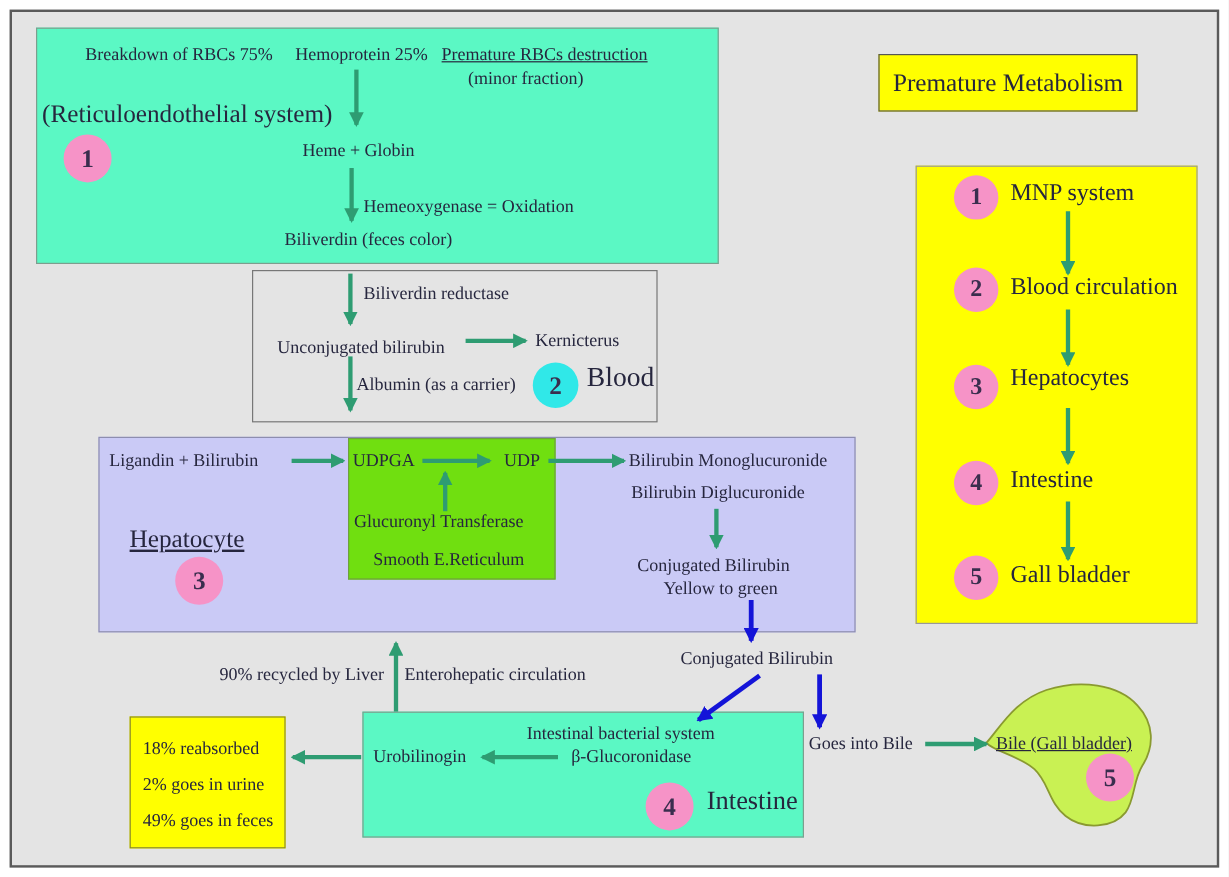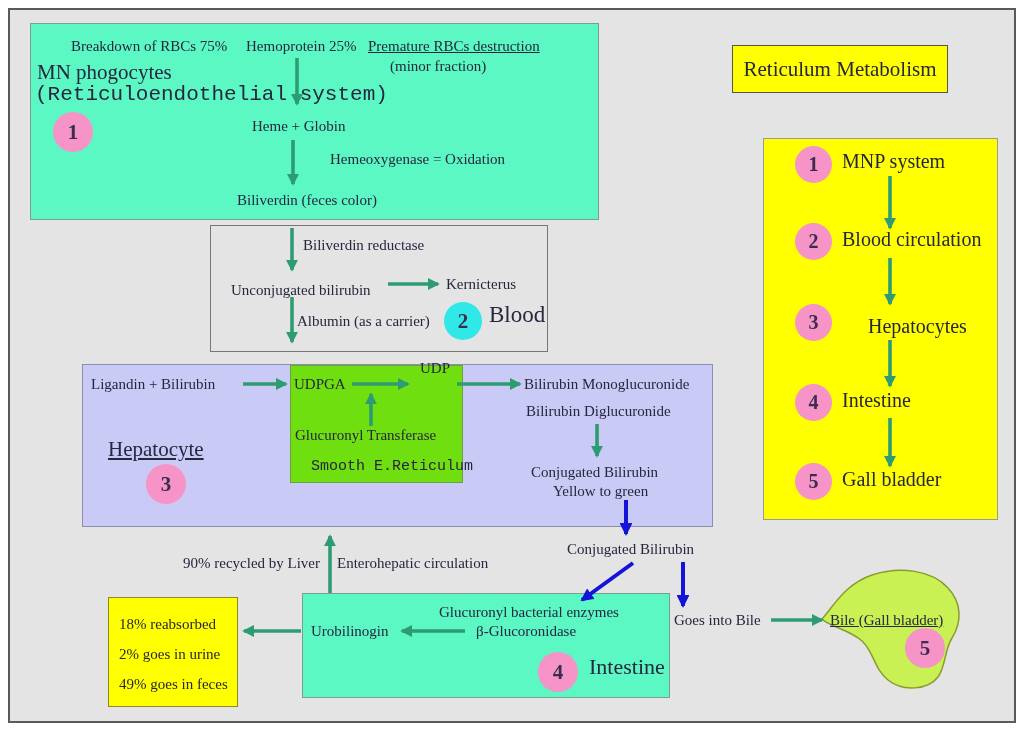--- a/index.html
+++ b/index.html
@@ -87,72 +87,71 @@
       <line x1="626" y1="500" x2="626" y2="534"></line>
       <line x1="633" y1="563" x2="582" y2="600"></line>
       <line x1="683" y1="562" x2="683" y2="606"></line>
     </g>
   </svg>
 
   <div class="txt" style="left:71px; top:37px;">Breakdown of RBCs 75%</div>
   <div class="txt" style="left:246px; top:37px;">Hemoprotein 25%</div>
   <div class="txt" style="left:368px; top:37px;text-decoration:underline;">Premature RBCs destruction</div>
   <div class="txt" style="left:390px; top:57px;">(minor fraction)</div>
-  <div class="txt lg" style="left:37px; top:60px;">MN phogocytes</div>
-  <div class="txt lg" style="left:35px; top:83px;font-family:Liberation Mono, monospace;">(Reticuloendothelial system)</div>
+  <div class="txt lg" style="left:35px; top:83px;">(Reticuloendothelial system)</div>
   <div class="badge" style="left:53px; top:112px;">1</div>
   <div class="txt" style="left:252px; top:117px;">Heme + Globin</div>
-  <div class="txt" style="left:303px; top:150px;margin-left:27px;">Hemeoxygenase = Oxidation</div>
+  <div class="txt" style="left:303px; top:164px;">Hemeoxygenase = Oxidation</div>
   <div class="txt" style="left:237px; top:191px;">Biliverdin (feces color)</div>
 
   <div class="txt" style="left:303px; top:236px;">Biliverdin reductase</div>
   <div class="txt" style="left:231px; top:281px;">Unconjugated bilirubin</div>
   <div class="txt" style="left:446px; top:275px;">Kernicterus</div>
   <div class="txt" style="left:297px; top:312px;">Albumin (as a carrier)</div>
   <div class="badge cyan" style="left:444px; top:302px;">2</div>
   <div class="txt blood-lbl" style="left:489px; top:306px;">Blood</div>
 
   <div class="txt" style="left:91px; top:375px;">Ligandin + Bilirubin</div>
   <div class="txt" style="left:294px; top:375px;">UDPGA</div>
-  <div class="txt" style="left:420px; top:359px;font-family:Liberation Serif, serif;">UDP</div>
+  <div class="txt" style="left:420px; top:375px;font-family:Liberation Serif, serif;">UDP</div>
   <div class="txt" style="left:524px; top:375px;">Bilirubin Monoglucuronide</div>
   <div class="txt" style="left:526px; top:402px;">Bilirubin Diglucuronide</div>
   <div class="txt" style="left:295px; top:426px;">Glucuronyl Transferase</div>
-  <div class="txt" style="left:311px; top:458px;font-family:Liberation Mono, monospace;">Smooth E.Reticulum</div>
+  <div class="txt" style="left:311px; top:458px;">Smooth E.Reticulum</div>
   <div class="txt lg" style="left:108px; top:437px;text-decoration:underline;">Hepatocyte</div>
   <div class="badge" style="left:146px; top:464px;">3</div>
   <div class="txt" style="left:531px; top:463px;">Conjugated Bilirubin</div>
   <div class="txt" style="left:553px; top:482px;">Yellow to green</div>
 
   <div class="txt" style="left:183px; top:554px;">90% recycled by Liver</div>
   <div class="txt" style="left:337px; top:554px;">Enterohepatic circulation</div>
   <div class="txt" style="left:567px; top:540px;">Conjugated Bilirubin</div>
   <div class="txt" style="left:674px; top:611px;">Goes into Bile</div>
 
-  <div class="txt" style="left:439px; top:603px;">Glucuronyl bacterial enzymes</div>
+  <div class="txt" style="left:439px; top:603px;">Intestinal bacterial system</div>
   <div class="txt" style="left:476px; top:622px;">β-Glucoronidase</div>
   <div class="txt" style="left:311px; top:622px;text-align:center;">Urobilinogin</div>
   <div class="badge" style="left:538px; top:652px;">4</div>
   <div class="txt intestine-lbl" style="left:589px; top:658px;">Intestine</div>
 
   <div class="txt" style="left:119px; top:615px;">18% reabsorbed</div>
   <div class="txt" style="left:119px; top:645px;text-align:right;">2% goes in urine</div>
   <div class="txt" style="left:119px; top:675px;">49% goes in feces</div>
 
   <div class="txt" style="left:830px; top:611px;text-decoration:underline;">Bile  (Gall bladder)</div>
   <div class="badge" style="left:905px; top:628px;">5</div>
 
-  <div class="title-box">Reticulum Metabolism</div>
+  <div class="title-box">Premature Metabolism</div>
 
   <div class="badge sm" style="left:795px; top:146px;">1</div>
   <div class="txt legend-lbl" style="left:842px; top:152px;">MNP system</div>
   <div class="badge sm" style="left:795px; top:223px;">2</div>
   <div class="txt legend-lbl" style="left:842px; top:230px;">Blood circulation</div>
   <div class="badge sm" style="left:795px; top:304px;">3</div>
-  <div class="txt legend-lbl" style="left:842px; top:317px;margin-left:26px;">Hepatocytes</div>
+  <div class="txt legend-lbl" style="left:842px; top:306px;">Hepatocytes</div>
   <div class="badge sm" style="left:795px; top:384px;">4</div>
   <div class="txt legend-lbl" style="left:842px; top:391px;">Intestine</div>
   <div class="badge sm" style="left:795px; top:463px;">5</div>
   <div class="txt legend-lbl" style="left:842px; top:470px;">Gall bladder</div>
 
   <div class="frame-white"></div>
   <div class="frame-line"></div>
 </div>
 
 </body></html>

